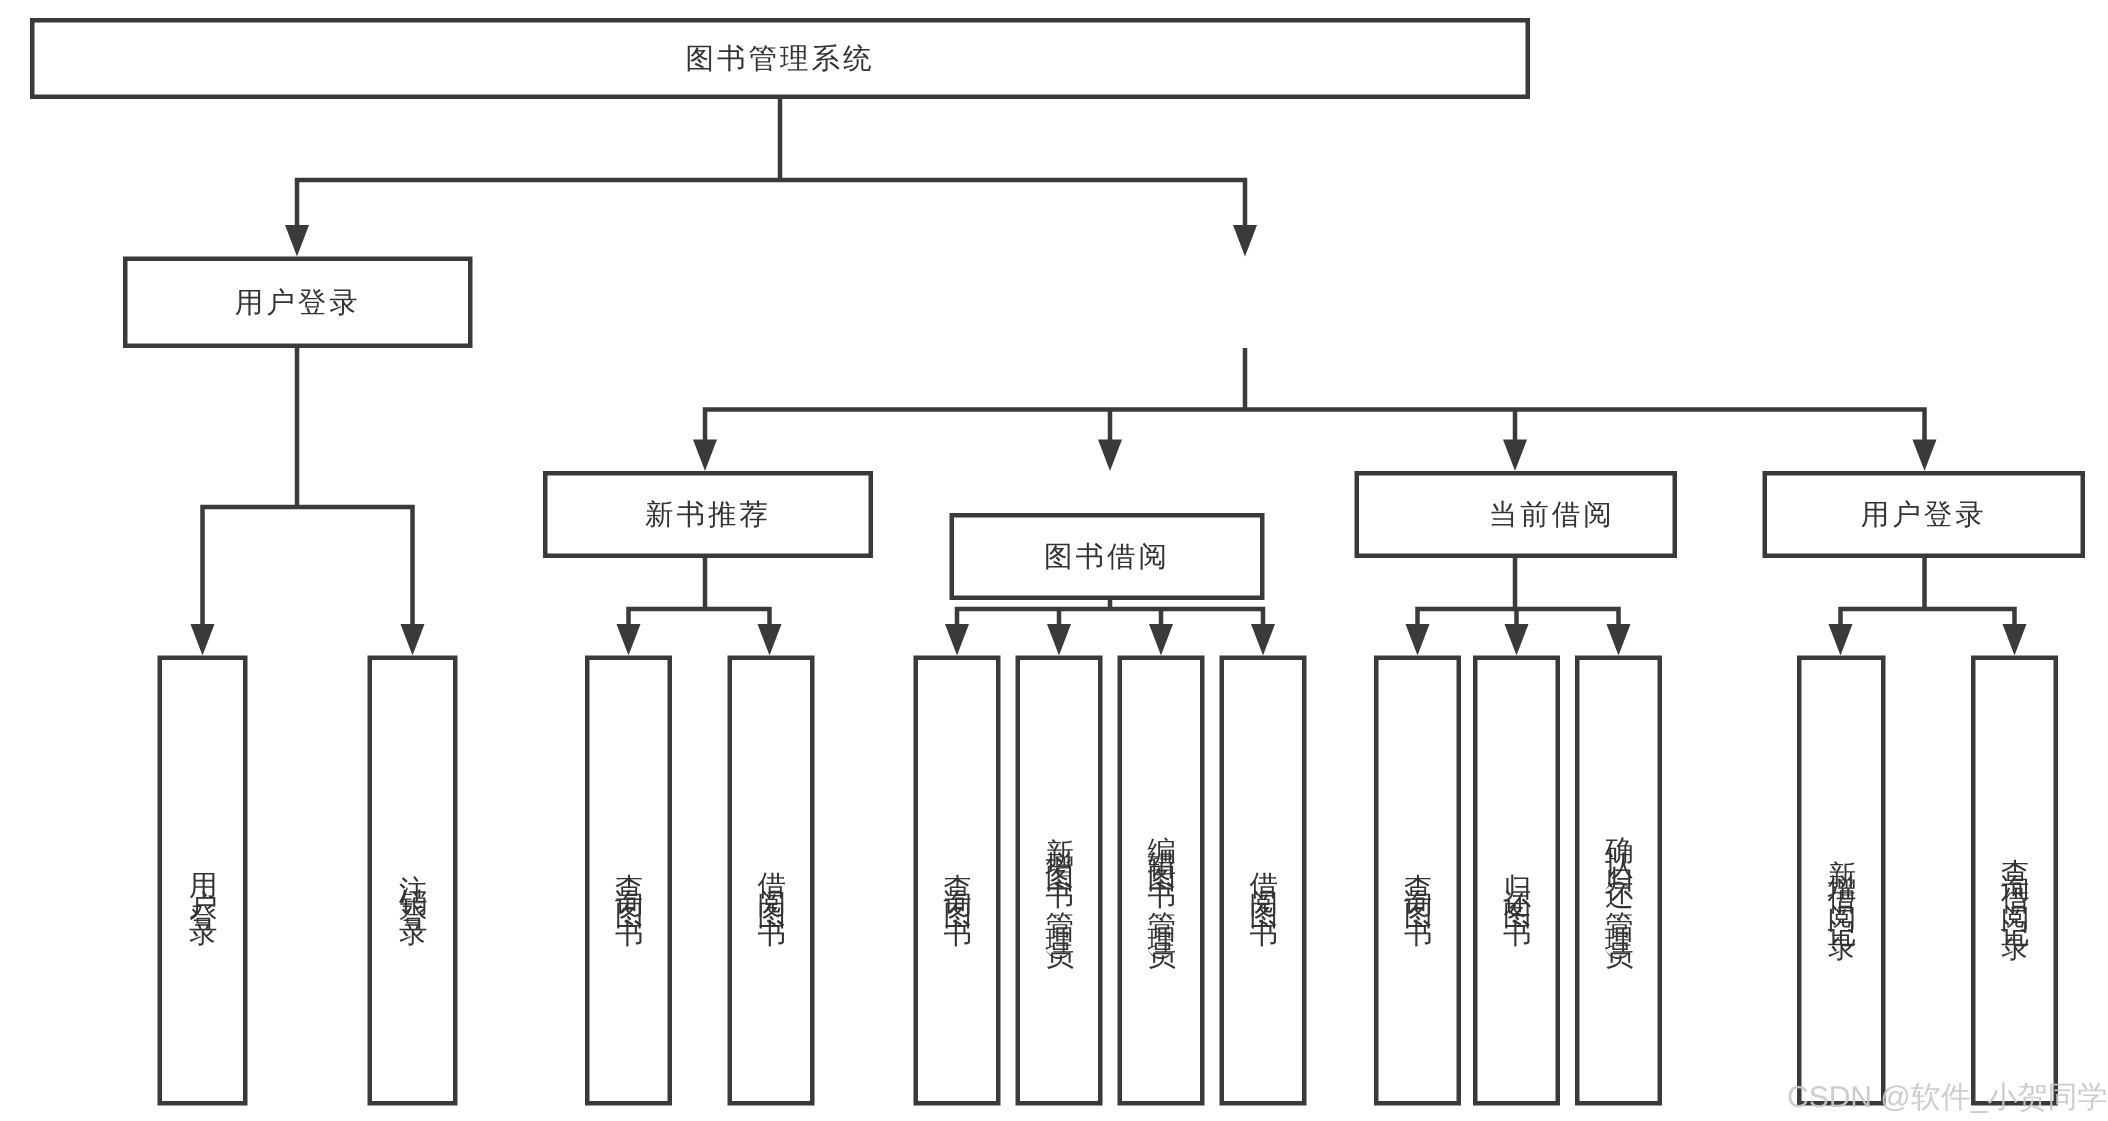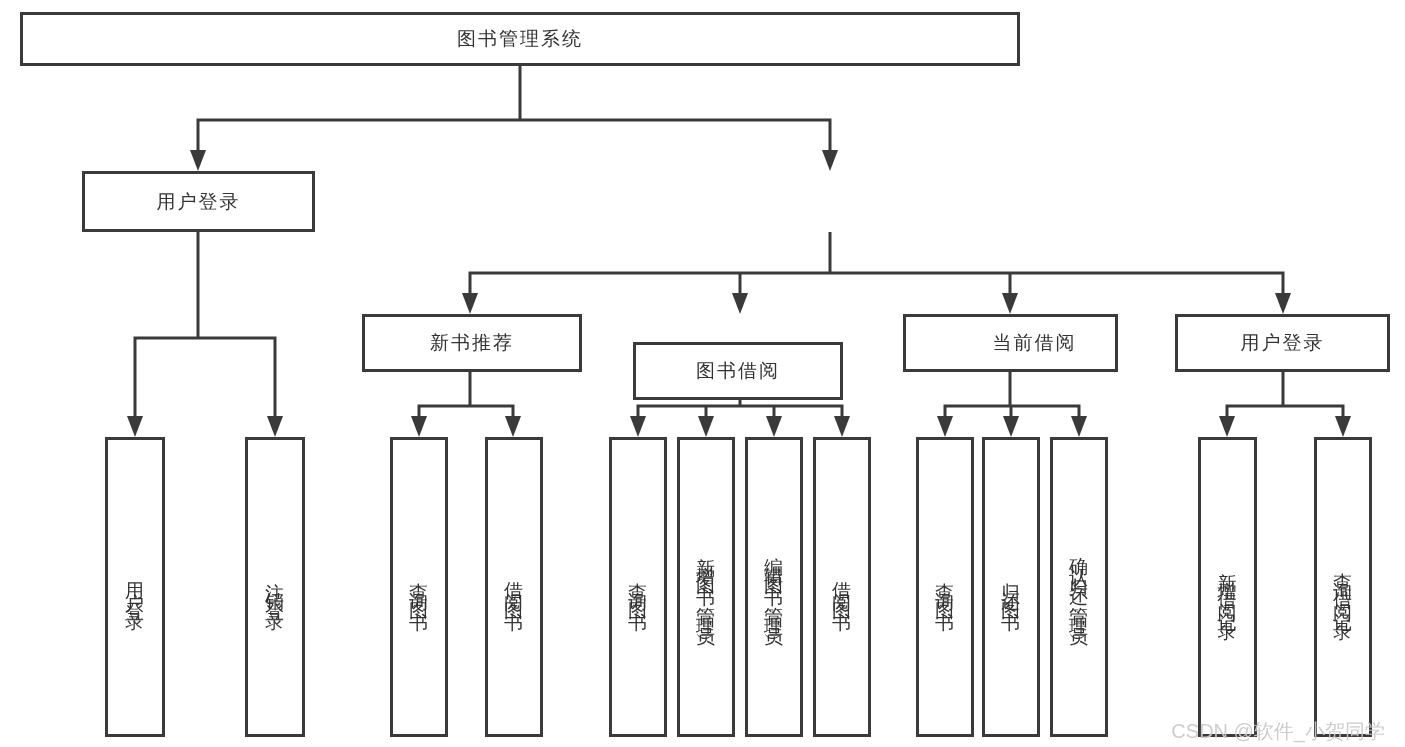--- a/index.html
+++ b/index.html
@@ -36,21 +36,21 @@
   .node.v span {
     writing-mode: vertical-rl;
     text-orientation: mixed;
     font-size: 19px;
     letter-spacing: 10px;
     line-height: 1;
     white-space: nowrap;
   }
   .watermark {
     position: absolute;
-    right: 20px;
+    right: 0;
     bottom: 2px;
     font-size: 20px;
     color: #c9c9c9;
     opacity: 0.92;
     z-index: 10;
     white-space: nowrap;
   }
 </style>
 </head>
 <body>

